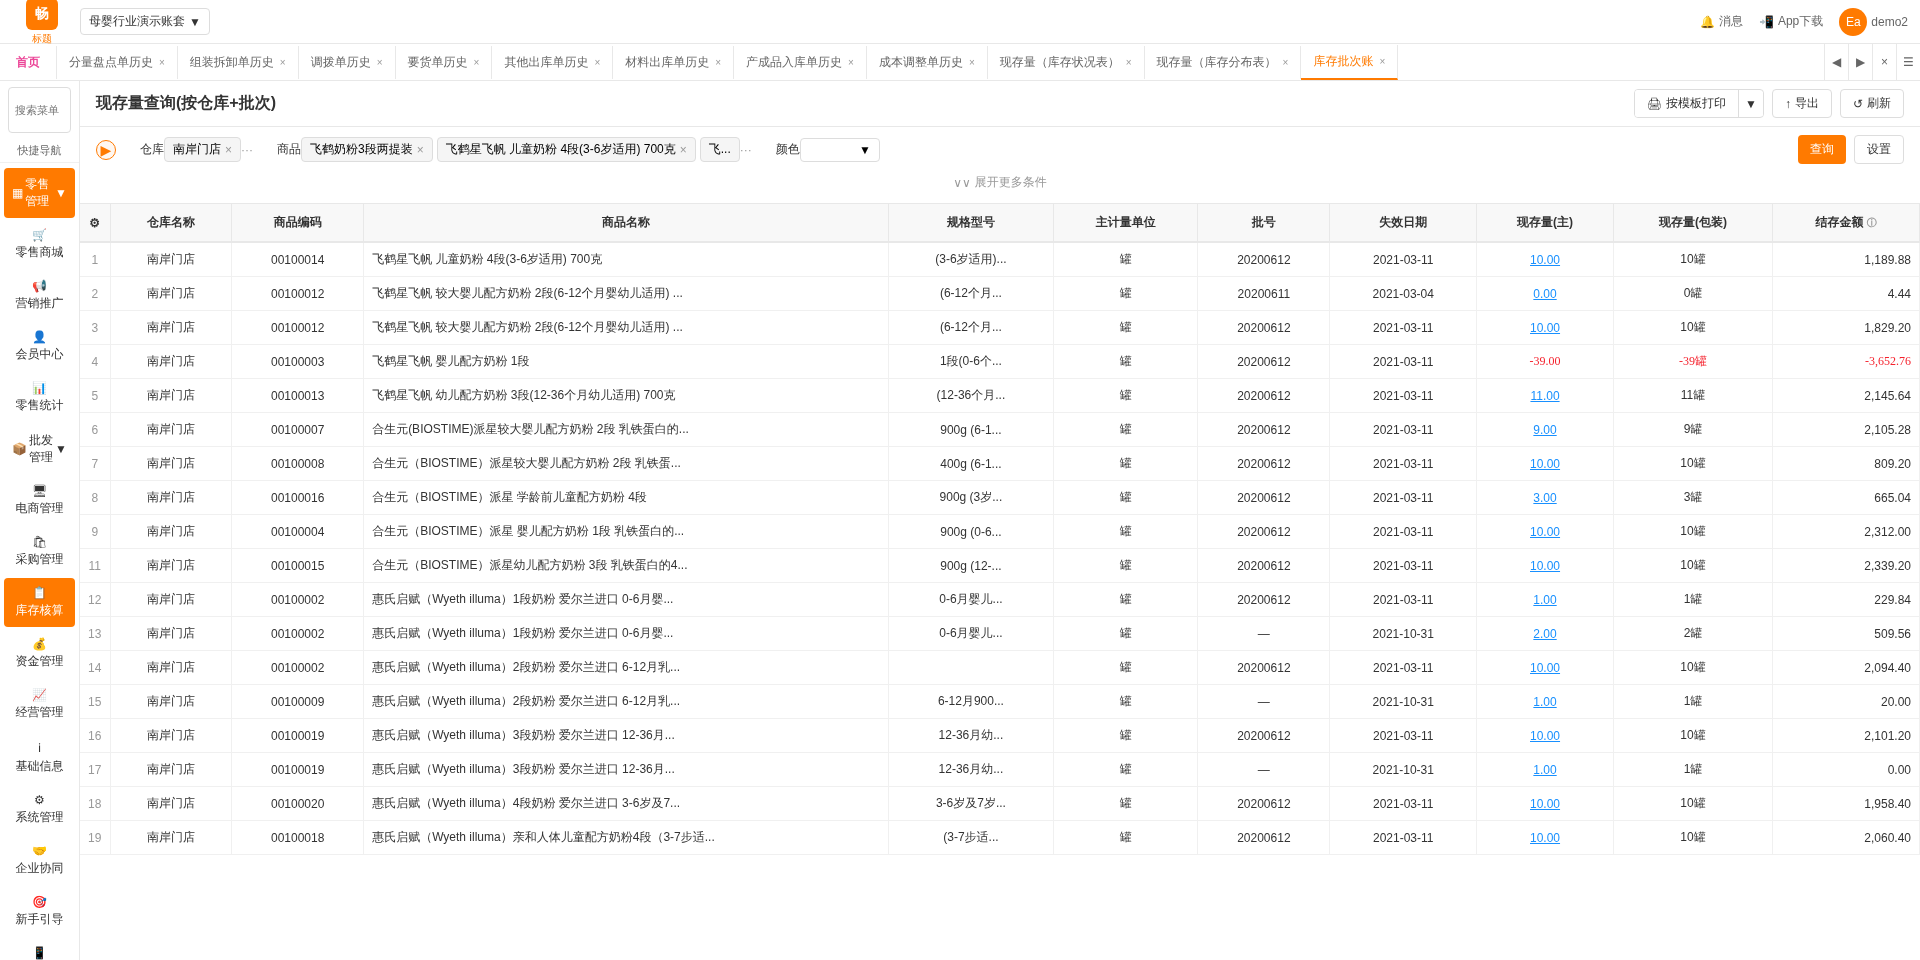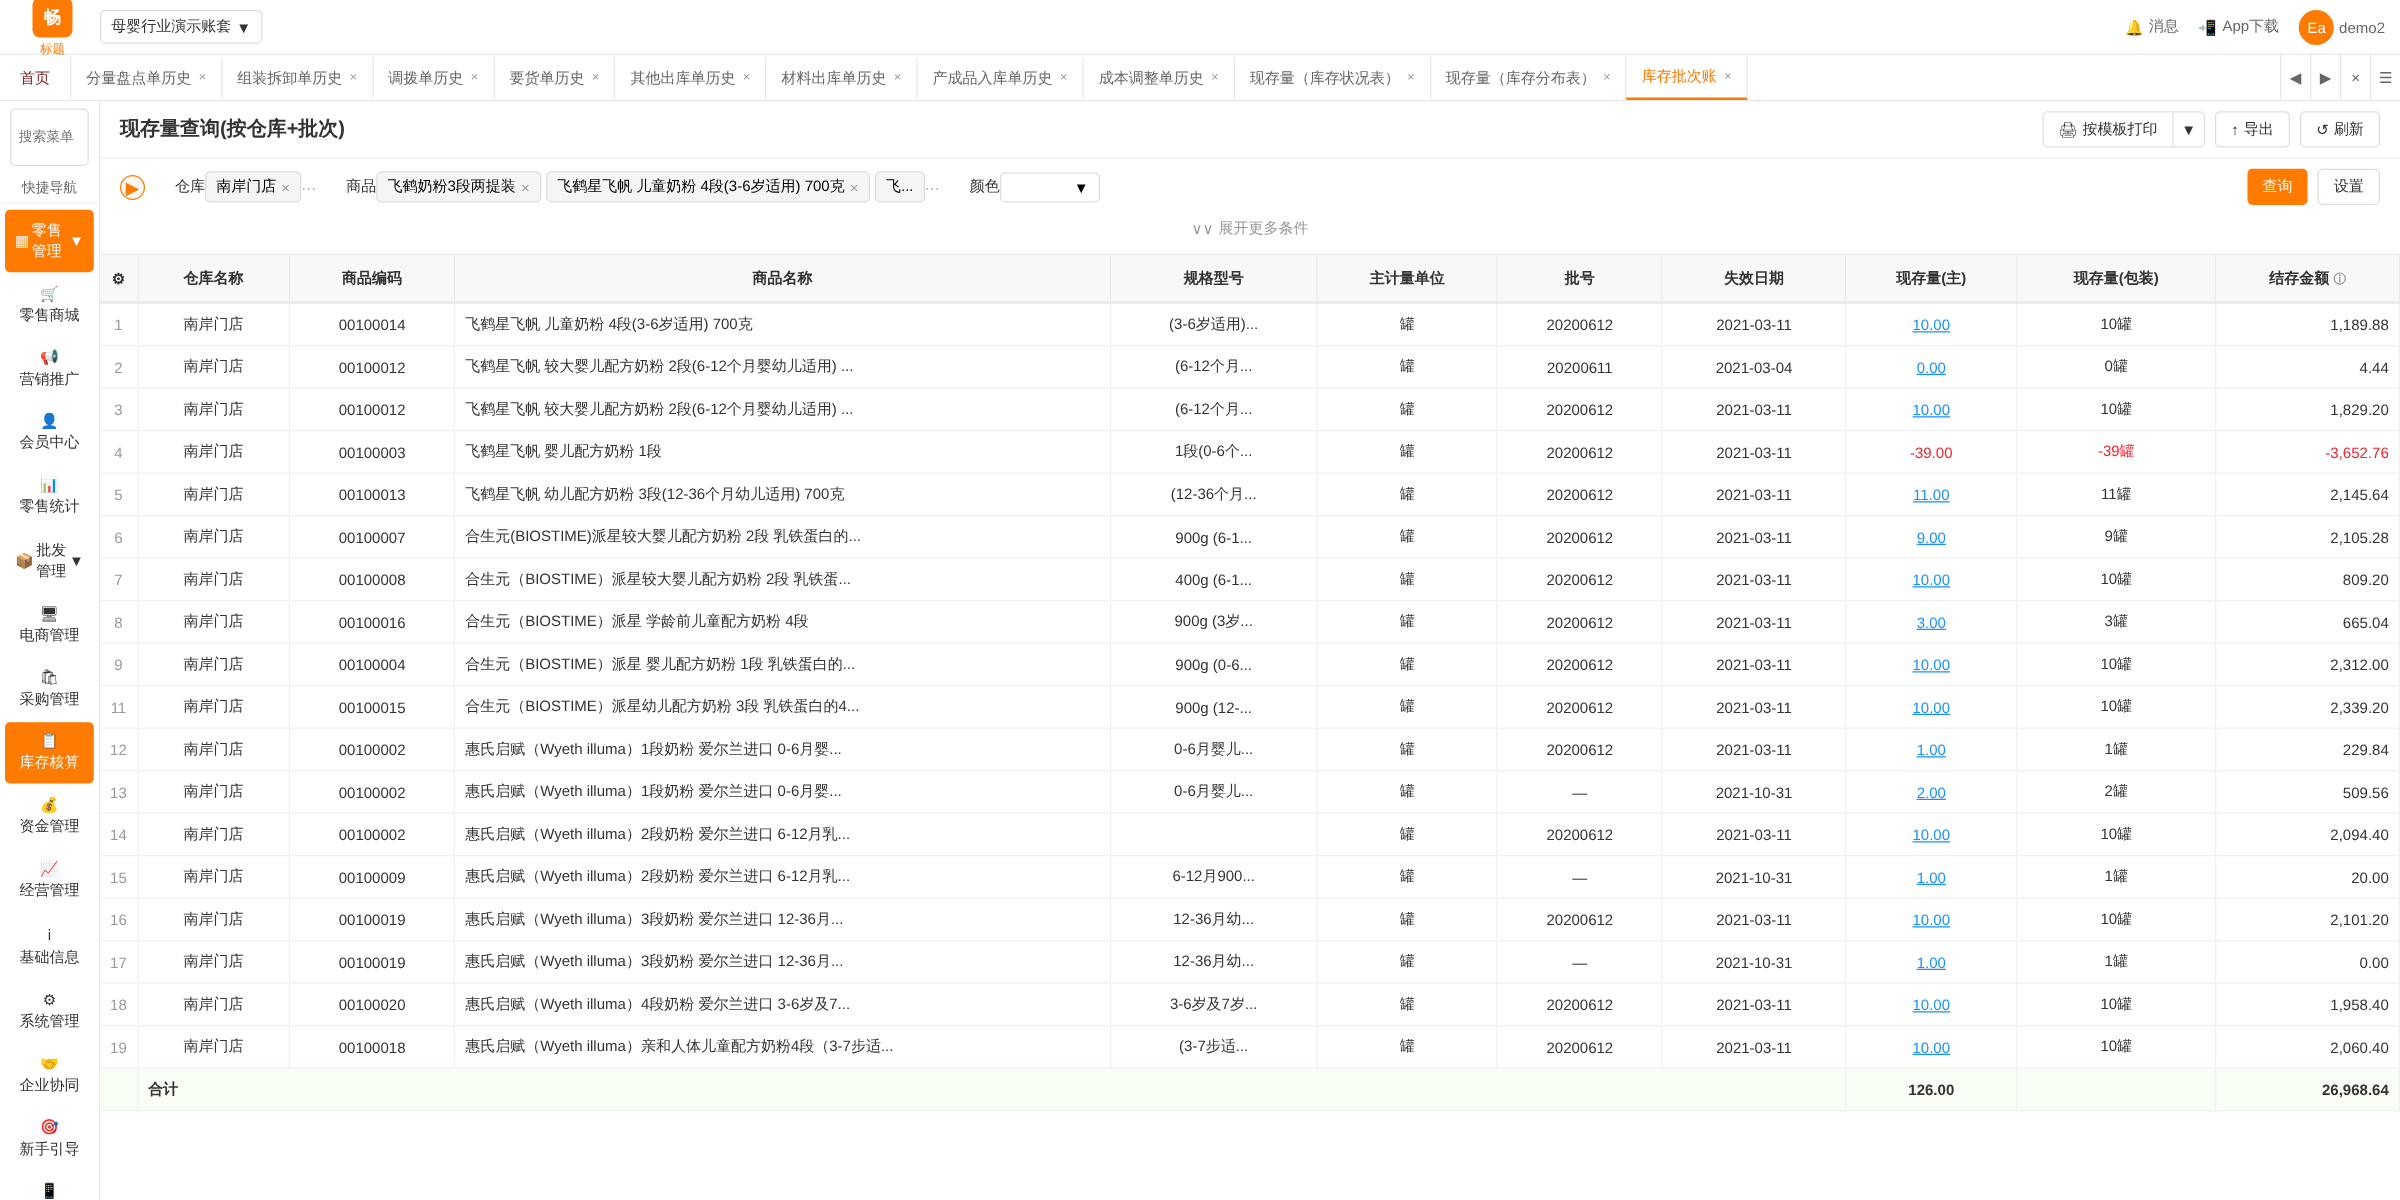--- a/index.html
+++ b/index.html
@@ -14,21 +14,21 @@
     .dropdown-selector { display: flex; align-items: center; gap: 4px; padding: 4px 8px; border: 1px solid #ddd; border-radius: 4px; cursor: pointer; color: #333; font-size: 12px; background: #fff; }
     .top-bar-right { display: flex; align-items: center; gap: 16px; }
     .top-right-item { display: flex; align-items: center; gap: 4px; cursor: pointer; color: #666; font-size: 12px; }
     .avatar { width: 28px; height: 28px; border-radius: 50%; background: #ff7a00; display: flex; align-items: center; justify-content: center; color: #fff; font-size: 12px; }
 
     
     .tab-bar { background: #fff; border-bottom: 1px solid #e8e8e8; display: flex; align-items: center; min-height: 36px; overflow: hidden; }
     .tab-item { display: flex; align-items: center; gap: 4px; padding: 8px 12px; border-right: 1px solid #e8e8e8; cursor: pointer; white-space: nowrap; color: #666; font-size: 12px; flex-shrink: 0; }
     .tab-item.active { color: #ff7a00; border-bottom: 2px solid #ff7a00; }
     .tab-item .close-btn { color: #999; font-size: 10px; margin-left: 2px; cursor: pointer; }
-    .tab-home { padding: 8px 16px; color: #7f1d1d; font-weight: normal; border-right: 1px solid #e8e8e8; }
+    .tab-home { padding: 8px 16px; color: #ec4899; font-weight: bold; border-right: 1px solid #e8e8e8; }
     .tab-nav-btns { display: flex; align-items: center; margin-left: auto; }
     .tab-nav-btn { width: 24px; height: 36px; display: flex; align-items: center; justify-content: center; cursor: pointer; color: #666; border-left: 1px solid #e8e8e8; }
 
     
     .main-layout { display: flex; flex: 1; overflow: hidden; }
 
     
     .sidebar { width: 80px; background: #fff; border-right: 1px solid #e8e8e8; display: flex; flex-direction: column; overflow-y: auto; }
     .sidebar-item { display: flex; flex-direction: column; align-items: center; padding: 8px 4px; cursor: pointer; color: #333; font-size: 11px; border-radius: 4px; margin: 1px 4px; gap: 2px; }
     .sidebar-search { padding: 6px 8px; }
@@ -60,21 +60,21 @@
 
     
     .table-container { flex: 1; overflow: auto; background: #fff; margin: 0; }
     table { width: 100%; border-collapse: collapse; font-size: 12px; }
     thead tr { background: #f8f8f8; border-bottom: 2px solid #e8e8e8; }
     thead th { padding: 10px 8px; text-align: center; color: #333; font-weight: bold; white-space: nowrap; border-right: 1px solid #e8e8e8; position: sticky; top: 0; background: #f8f8f8; z-index: 1; }
     tbody tr { border-bottom: 1px solid #f0f0f0; }
     tbody tr.summary-row { background: #fafff5; font-weight: bold; }
     tbody td { padding: 8px 8px; text-align: center; color: #333; border-right: 1px solid #f0f0f0; white-space: nowrap; }
     tbody td.left { text-align: left; }
-    .text-red { color: #f5222d; }
+    .text-red { color: #f5222d; font-family: Liberation Serif, serif; }
     .text-blue { color: #1890ff; text-decoration: underline; cursor: pointer; }
     .row-num { color: #999; }
     .settings-icon-col { width: 30px; }
     .th-info { font-size: 10px; color: #999; cursor: pointer; }
 
     
     ::-webkit-scrollbar { width: 6px; height: 6px; }
     ::-webkit-scrollbar-track { background: #f1f1f1; }
     ::-webkit-scrollbar-thumb { background: #ccc; border-radius: 3px; }
     .orange-btn { background: #fff7f0; border: 1px solid #ff7a00; color: #ff7a00; border-radius: 50%; width: 20px; height: 20px; display: flex; align-items: center; justify-content: center; cursor: pointer; font-size: 14px; }
@@ -529,25 +529,18 @@
       <td>00100018</td>
       <td class="left" style="max-width:280px; overflow:hidden; text-overflow:ellipsis;">惠氏启赋（Wyeth illuma）亲和人体儿童配方奶粉4段（3-7步适...</td>
       <td>(3-7步适...</td>
       <td>罐</td>
       <td>20200612</td>
       <td>2021-03-11</td>
       <td class="text-blue">10.00</td>
       <td class="">10罐</td>
       <td class="" style="text-align:right;">2,060.40</td>
     </tr>
-            <tr class="summary-row">
-    <td></td>
-    <td colspan="7" style="text-align:left; font-weight:bold;">合计</td>
-    <td style="font-weight:bold;">126.00</td>
-    <td></td>
-    <td style="text-align:right; font-weight:bold;">26,968.64</td>
-  </tr>
           </tbody>
       </table>
     </div>
 
   </div>
 </div>
 
 </body></html>

